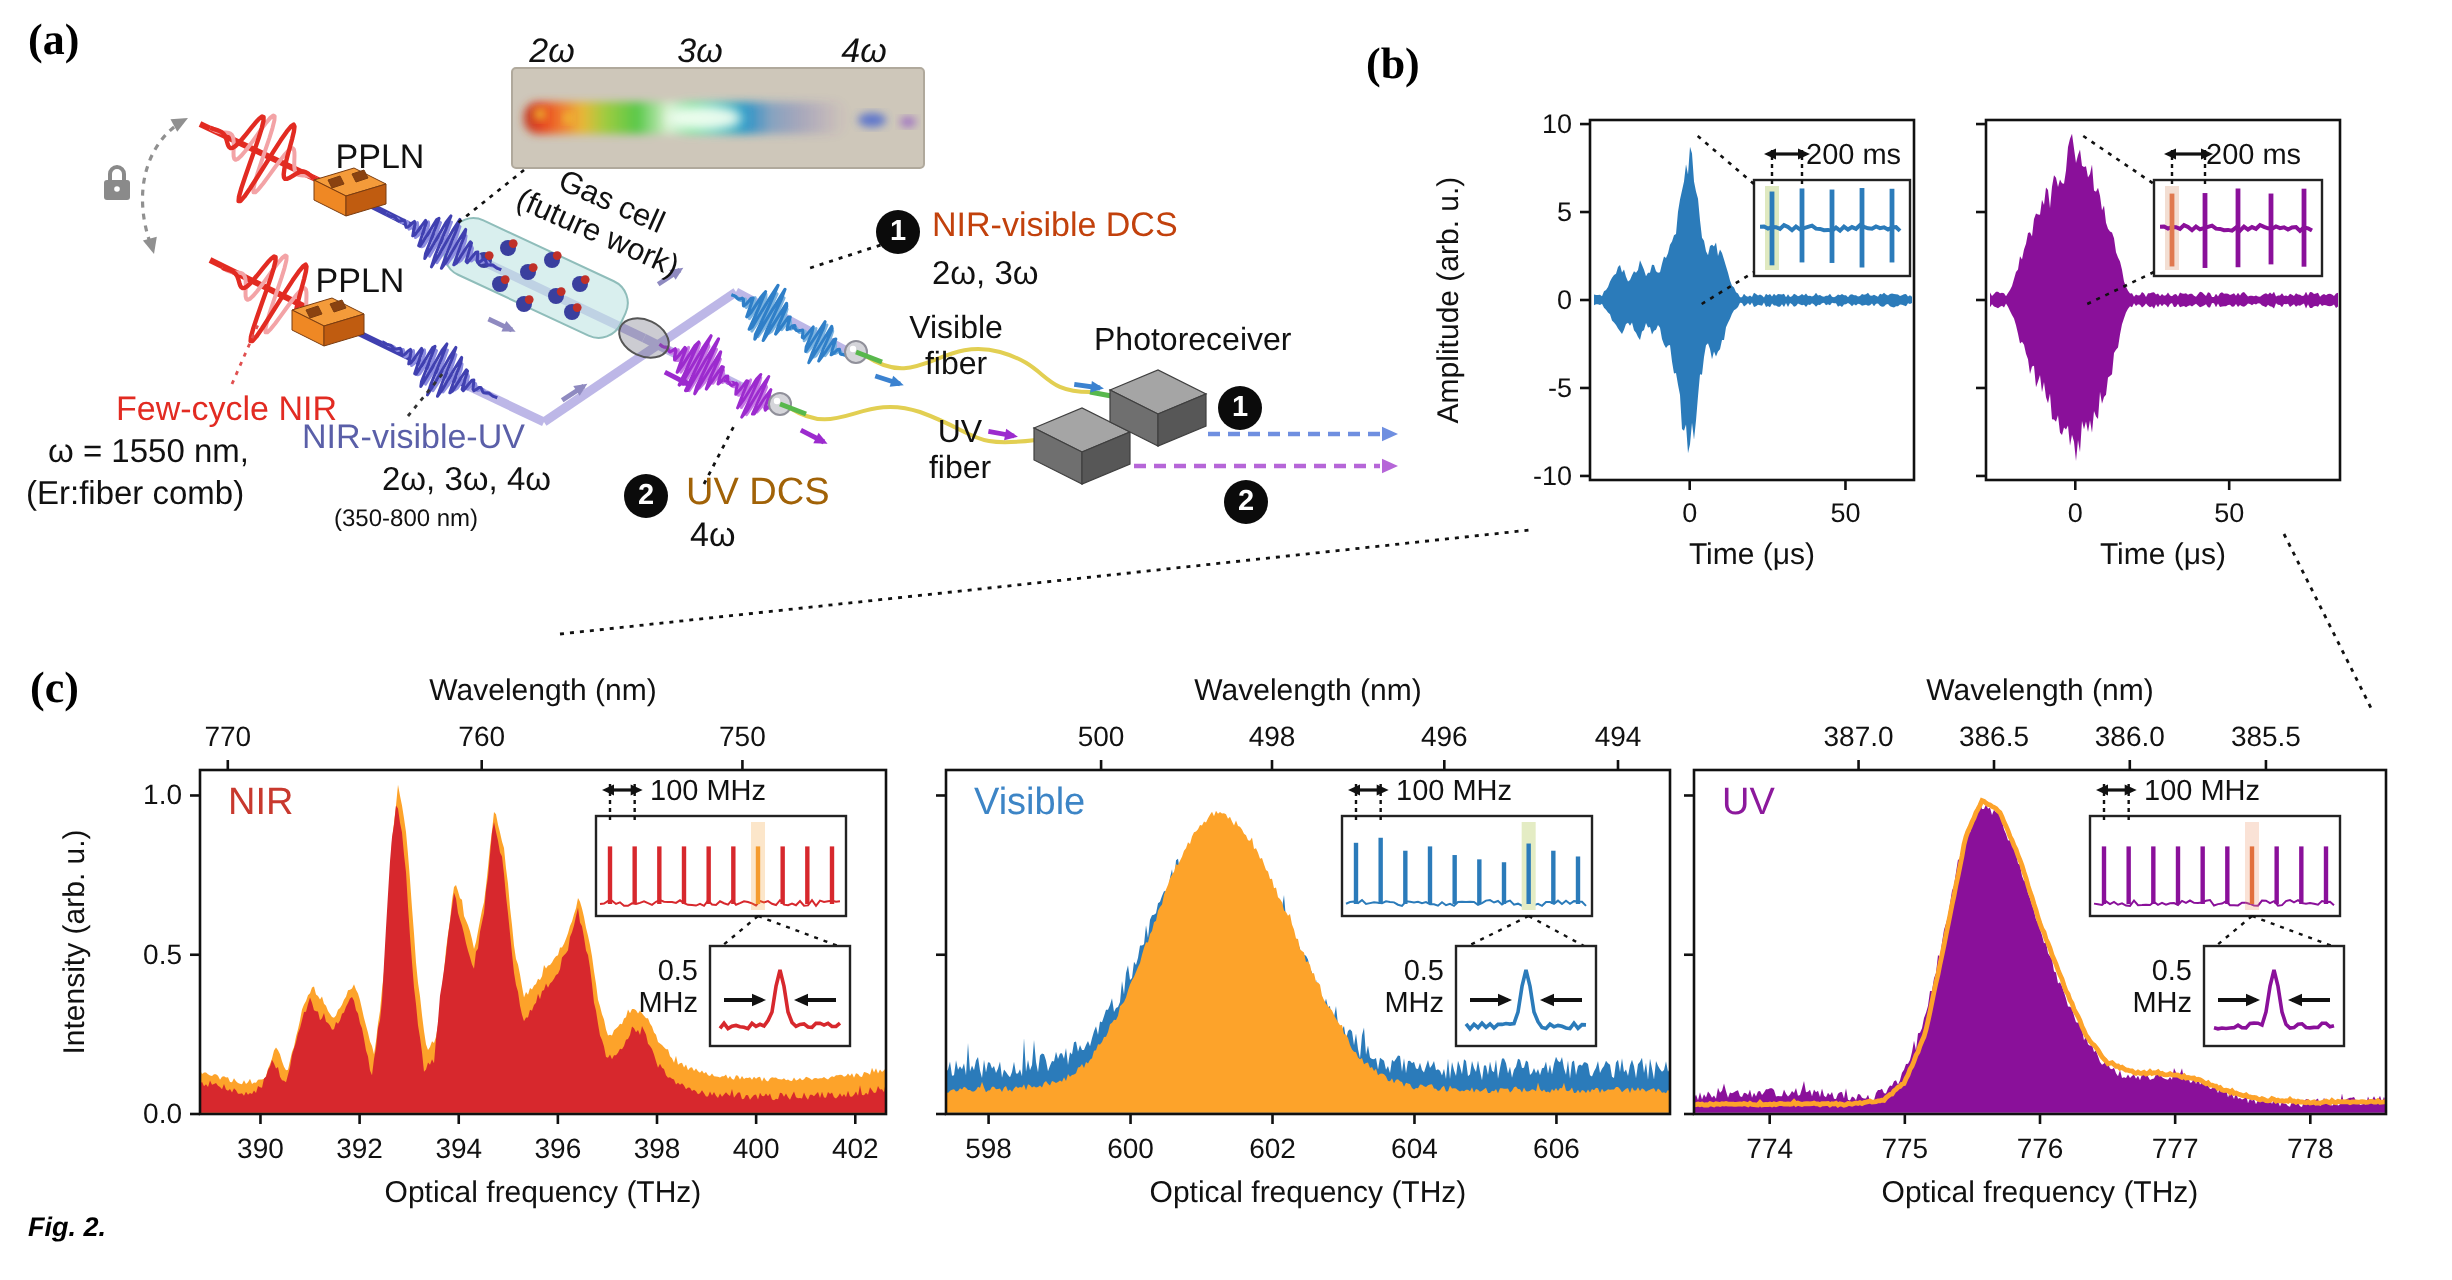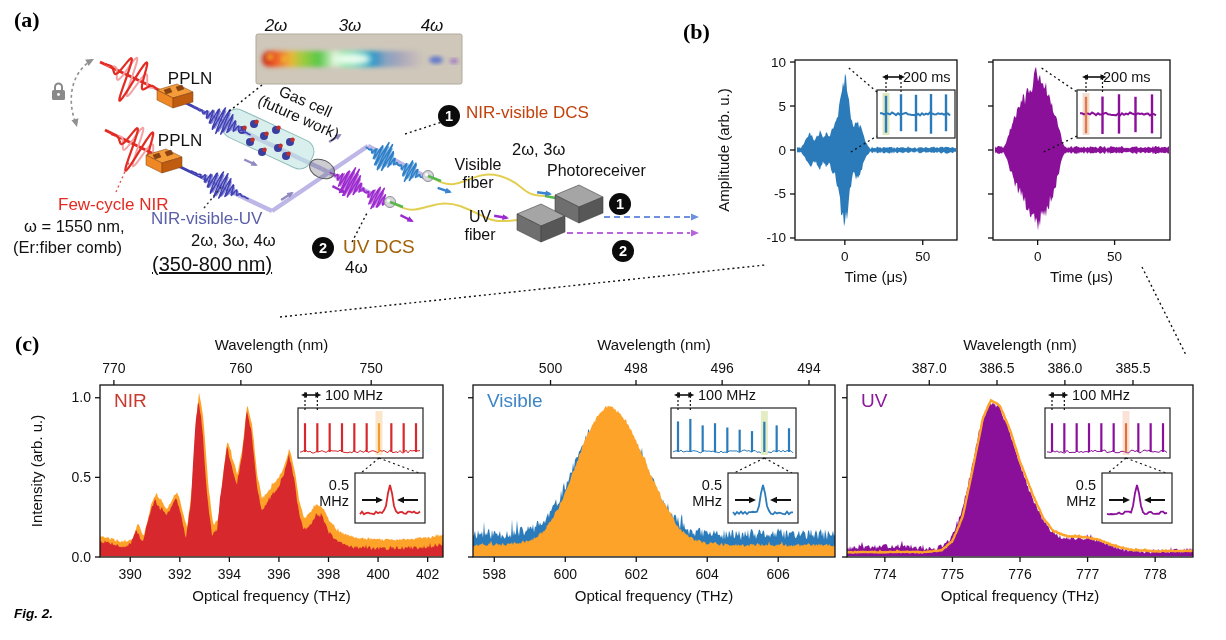--- a/index.html
+++ b/index.html
@@ -442,23 +442,23 @@
       <div class="slabel" style="left: 432px; top: 16px; font-size: 17px; font-style: italic; transform: translateX(-50%); text-align: center;">4ω</div>
       <div class="slabel" style="left: 190px; top: 69px; font-size: 17px; transform: translateX(-50%); text-align: center;">PPLN</div>
       <div class="slabel" style="left: 180px; top: 131px; font-size: 17px; transform: translateX(-50%); text-align: center;">PPLN</div>
       <div class="slabel" style="left: 302px; top: 92px; font-size: 15.5px; transform: translateX(-50%) rotate(24deg); text-align: center;">Gas cell
 (future work)</div>
       <div class="slabel" style="left: 18px; top: 195px; font-size: 17px; color: rgb(226, 43, 34); margin-left: 40px;">Few-cycle NIR</div>
       <div class="slabel" style="left: 24px; top: 217px; font-size: 16.5px;">ω = 1550 nm,</div>
       <div class="slabel" style="left: 13px; top: 238px; font-size: 16.5px;">(Er:fiber comb)</div>
       <div class="slabel" style="left: 151px; top: 209px; font-size: 17px; color: rgb(90, 95, 168);">NIR-visible-UV</div>
       <div class="slabel" style="left: 169px; top: 231px; font-size: 16.5px; margin-left: 22px;">2ω, 3ω, 4ω</div>
-      <div class="slabel" style="left: 152px; top: 253px; font-size: 20px; text-decoration: underline;">(350-800 nm)</div>
+      <div class="slabel" style="left: 167px; top: 253px; font-size: 12px;">(350-800 nm)</div>
       <div class="slabel" style="left: 466px; top: 103px; font-size: 17px; color: #c2410c;">NIR-visible DCS</div>
-      <div class="slabel" style="left: 466px; top: 140px; font-size: 16.5px; margin-left: 46px;">2ω, 3ω</div>
+      <div class="slabel" style="left: 466px; top: 128px; font-size: 16.5px;">2ω, 3ω</div>
       <div class="slabel" style="left: 343px; top: 236px; font-size: 19px; color: #a16207;">UV DCS</div>
       <div class="slabel" style="left: 345px; top: 258px; font-size: 17px;">4ω</div>
       <div class="slabel" style="left: 478px; top: 156px; font-size: 16px; transform: translateX(-50%); text-align: center;">Visible
 fiber</div>
       <div class="slabel" style="left: 480px; top: 208px; font-size: 16px; transform: translateX(-50%); text-align: center;">UV
 fiber</div>
       <div class="slabel" style="left: 547px; top: 162px; font-size: 16px;">Photoreceiver</div>
       <div class="badge" style="left: 438px; top: 105px;">1</div>
       <div class="badge" style="left: 312px; top: 237px;">2</div>
       <div class="badge" style="left: 609px; top: 193px;">1</div>

